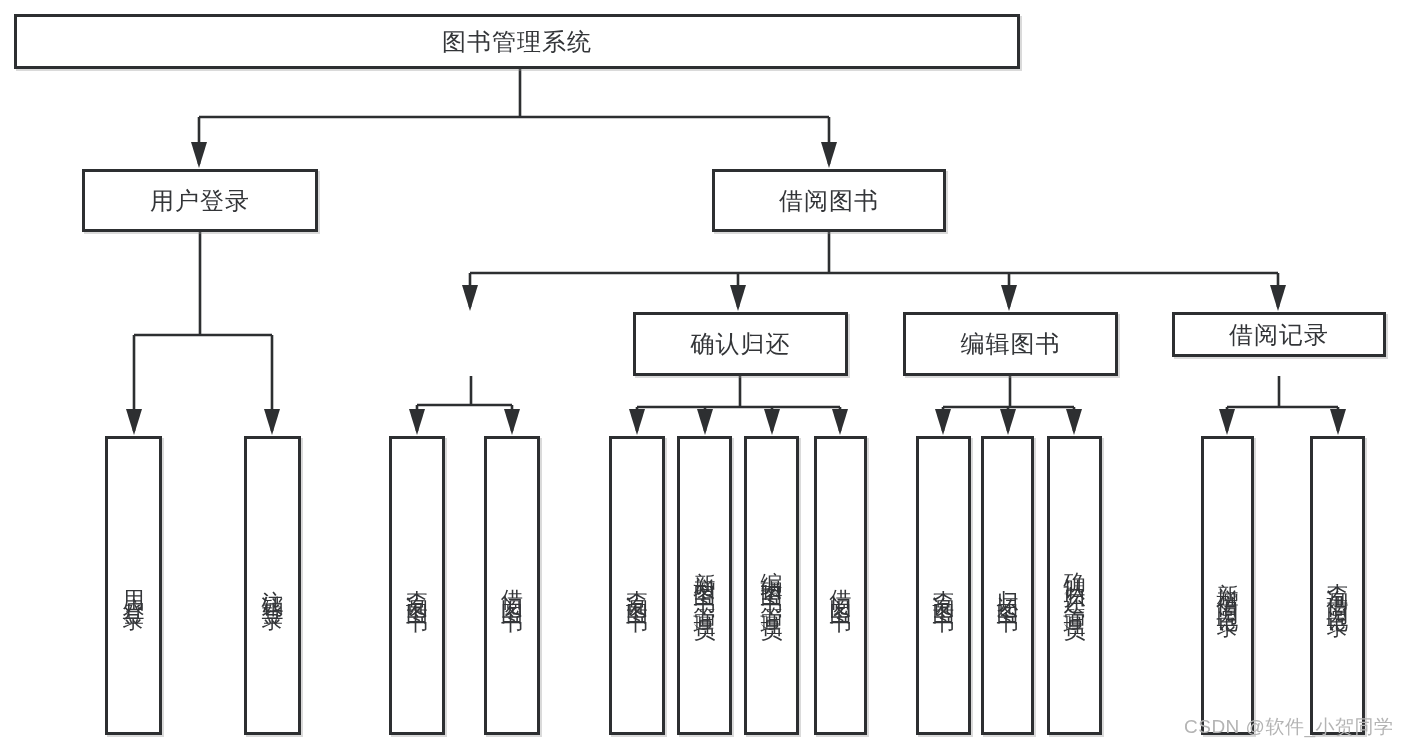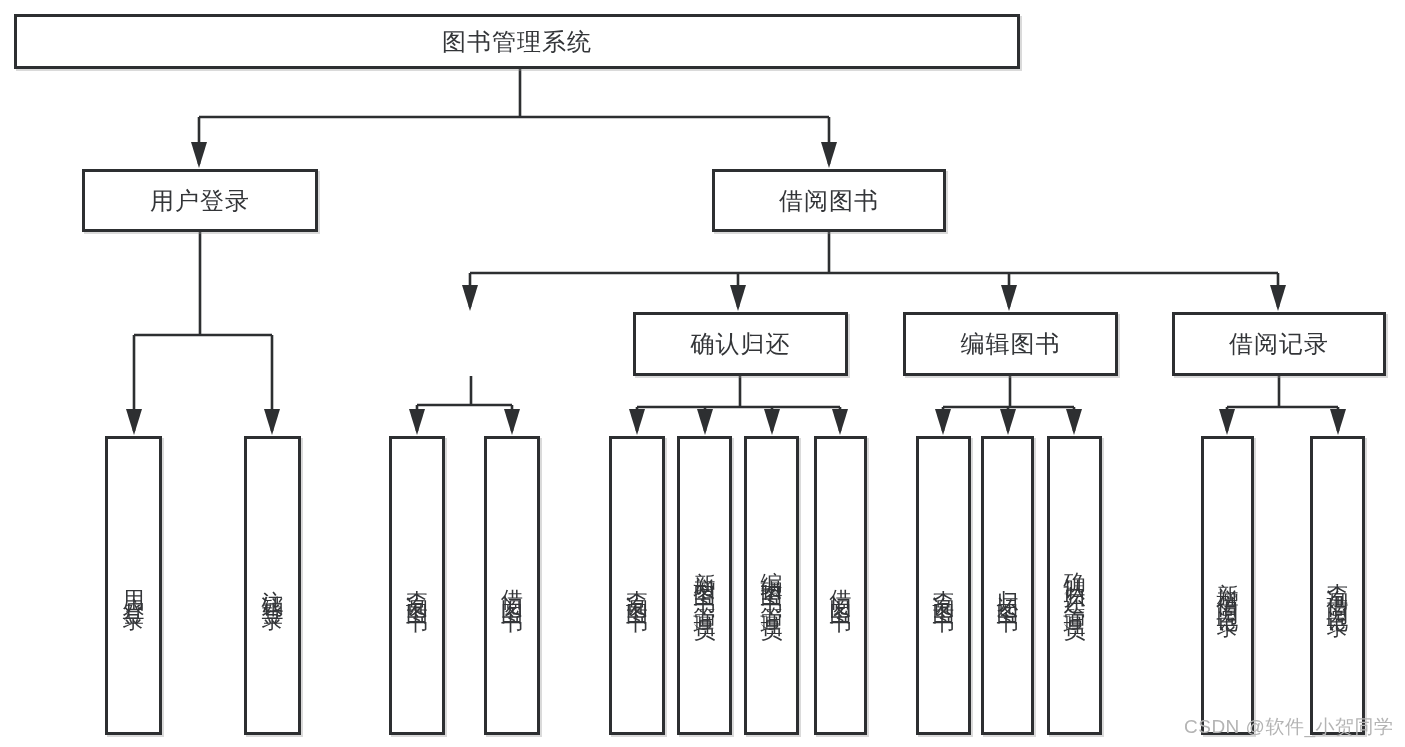--- a/index.html
+++ b/index.html
@@ -79,21 +79,21 @@
   <div class="node hnode" style="left:712px;top:169px;width:234px;height:63px">
     <span class="nlabel">借阅图书</span>
   </div>
 
   <div class="node hnode" style="left:633px;top:312px;width:215px;height:64px">
     <span class="nlabel">确认归还</span>
   </div>
   <div class="node hnode" style="left:903px;top:312px;width:215px;height:64px">
     <span class="nlabel">编辑图书</span>
   </div>
-  <div class="node hnode" style="left:1172px;top:312px;width:214px;height:64px">
+  <div class="node hnode" style="left:1172px;top:312px;width:214px;height:45px">
     <span class="nlabel">借阅记录</span>
   </div>
 
   <div class="node leaf" style="left:105px;top:436px;width:57px;height:299px">
     <span class="vtext">用户登录</span>
   </div>
   <div class="node leaf" style="left:244px;top:436px;width:57px;height:299px">
     <span class="vtext">注销登录</span>
   </div>
   <div class="node leaf" style="left:389px;top:436px;width:56px;height:299px">

